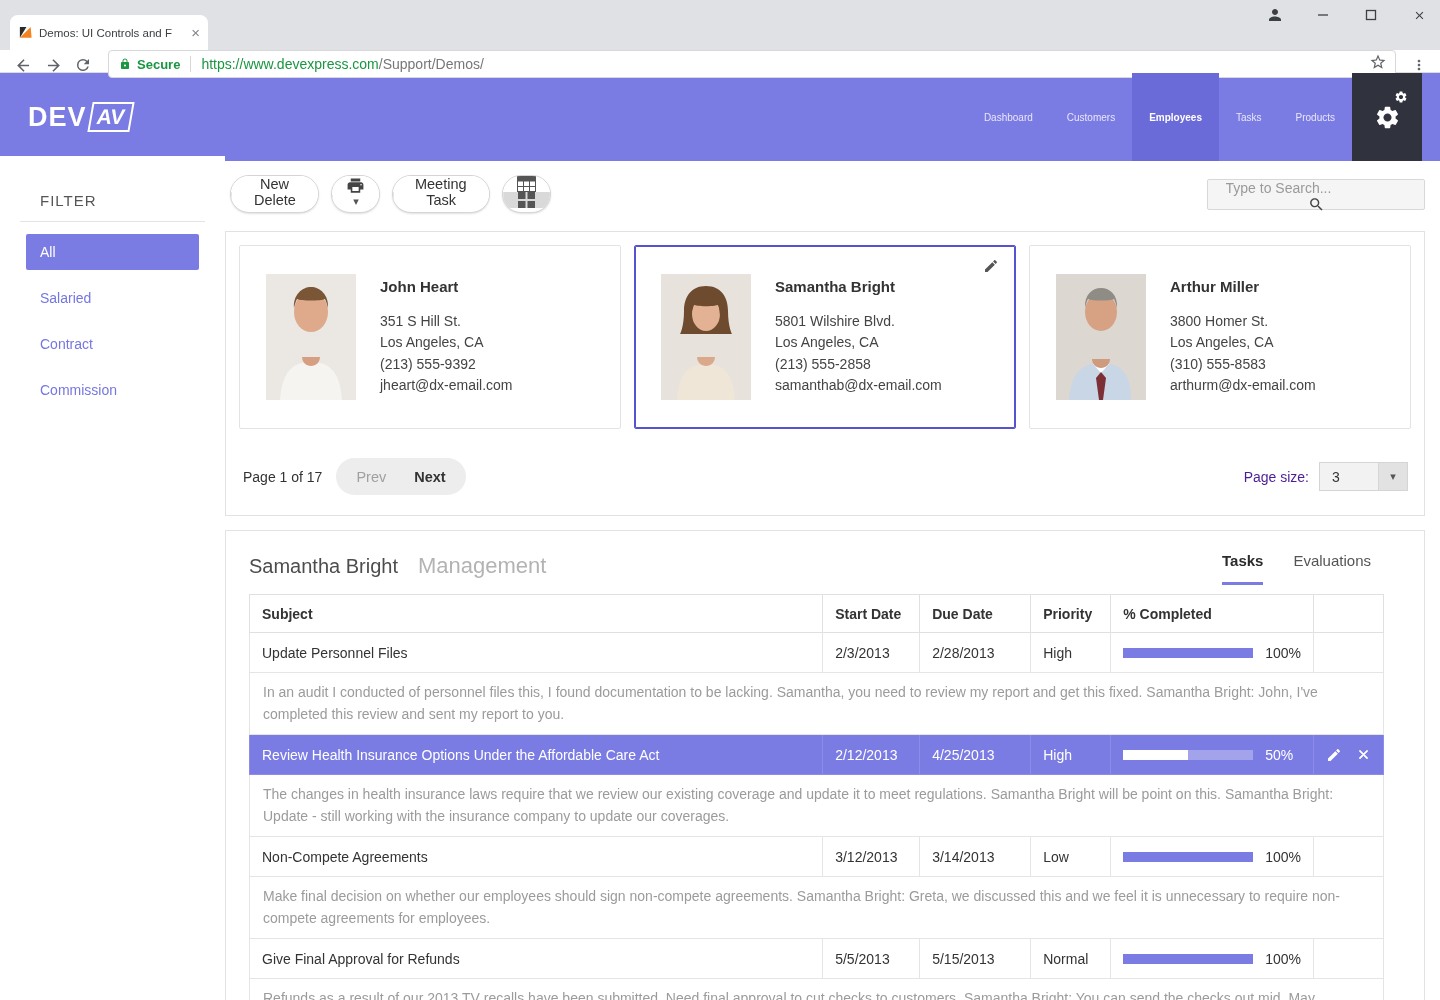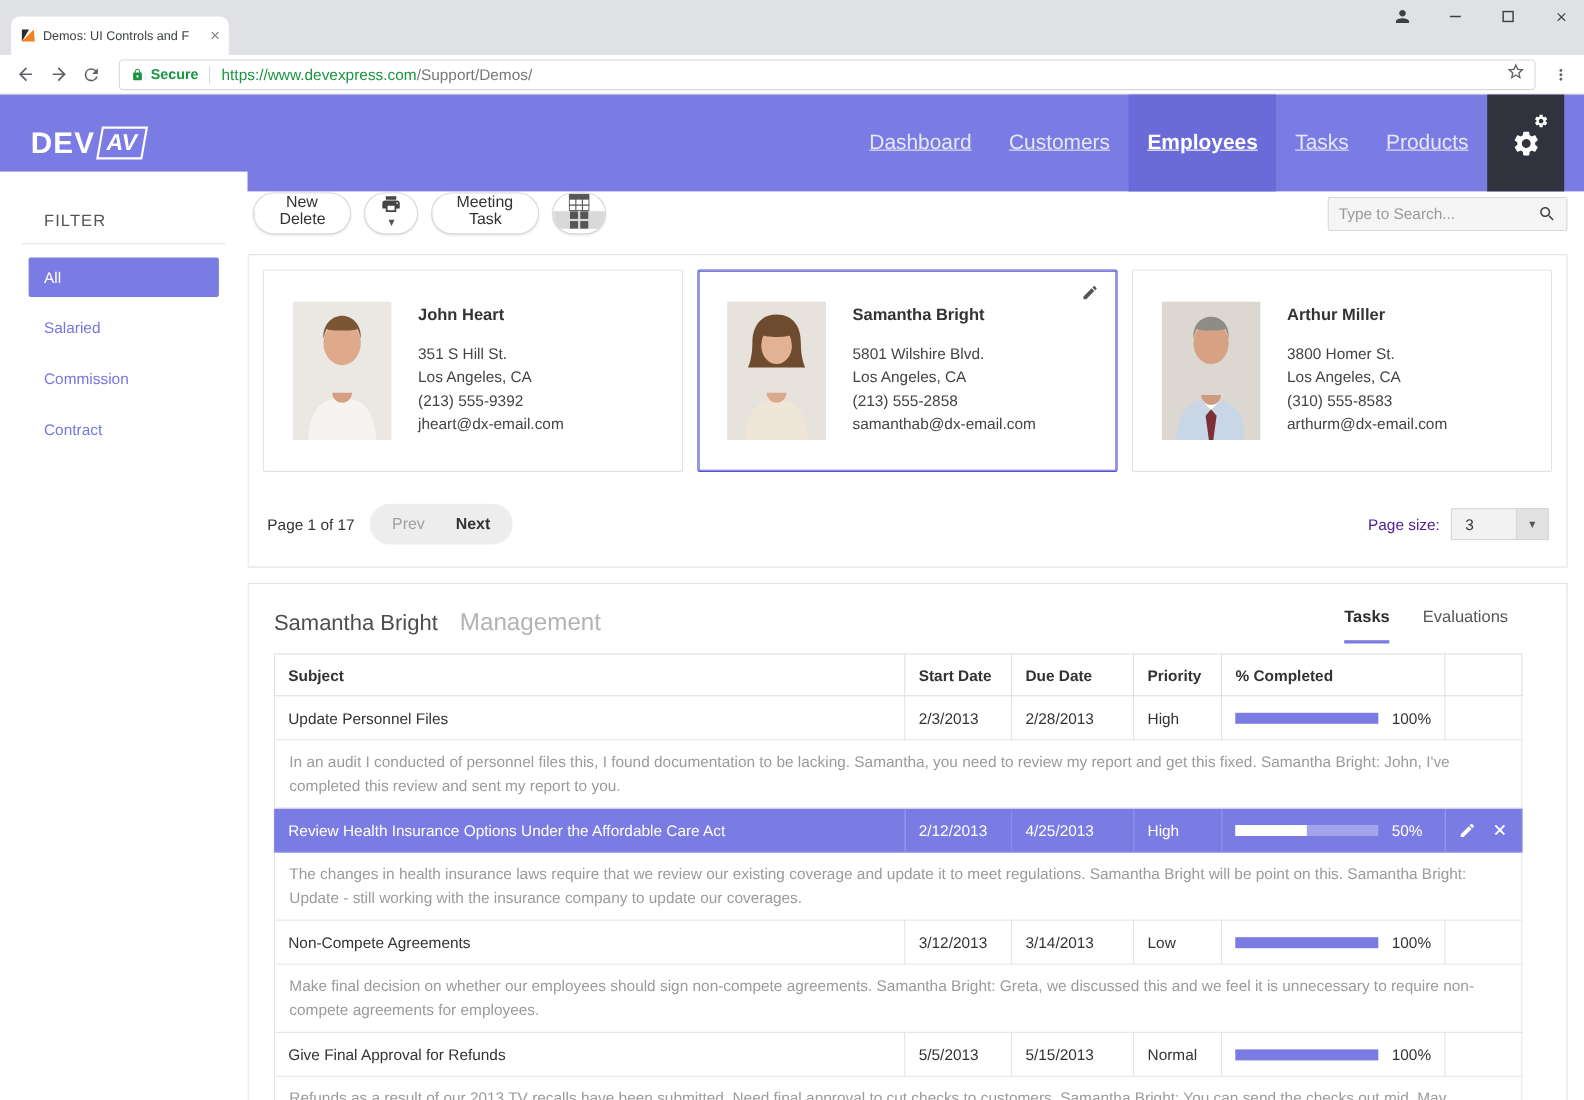--- a/index.html
+++ b/index.html
@@ -8,40 +8,40 @@
 
   
   .tabstrip { position:relative; height:50px; background:#dfe1e5; }
   .tab { position:absolute; left:10px; top:15px; width:198px; height:35px; background:#fff;
     border-radius:8px 8px 0 0; display:flex; align-items:center; padding:0 8px; }
   .tab-title { flex:1; font-size:11.5px; color:#3c4043; white-space:nowrap; overflow:hidden; margin:0 6px; }
   .tab-close { color:#80868b; font-size:15px; line-height:1; cursor:pointer; }
   .win-controls { position:absolute; right:12px; top:6px; display:flex; align-items:center; gap:30px; }
   .win-btn { width:18px; height:18px; display:flex; align-items:center; justify-content:center; cursor:pointer; }
 
-  .addressbar { height:36px; background:#fff; display:flex; align-items:center; padding:0 8px; border-bottom:1px solid #dcdcdc; }
+  .addressbar { height:23px; background:#fff; display:flex; padding:0 8px; border-bottom:1px solid #dcdcdc; }
   .nav-btn { width:30px; height:30px; display:flex; align-items:center; justify-content:center; cursor:pointer; }
   .omnibox { flex:1; height:28px; border:1px solid #d8d8d8; border-radius:4px; display:flex;
     align-items:center; padding:0 8px 0 10px; margin:0 10px; background:#fff; }
   .secure-label { color:#1a9641; font-size:13px; font-weight:bold; margin-left:6px; }
   .omni-sep { width:1px; height:16px; background:#d8d8d8; margin:0 10px; }
   .url-main { font-size:14px; color:#1a9641; }
   .url-path { font-size:14px; color:#777; }
   .omni-star { margin-left:auto; }
   .dots-btn { width:26px; height:30px; display:flex; align-items:center; justify-content:center; cursor:pointer; }
 
   
   .app-header { height:88px; background:#7b7be4; display:flex; align-items:stretch; }
   .logo { display:flex; align-items:center; margin-left:28px; color:#fff; }
   .logo-dev { font-size:27px; font-weight:bold; letter-spacing:1px; }
   .logo-av { font-size:21px; font-weight:bold; border:2px solid #fff; padding:1px 5px; margin-left:3px;
     transform:skewX(-10deg); }
   .main-nav { margin-left:auto; display:flex; align-items:stretch; }
   .nav-item { display:flex; align-items:center; padding:0 17px; color:rgba(255,255,255,.82);
-    font-size:19px; cursor:pointer;text-decoration:underline; }
+    font-size:10px; cursor:pointer; }
   .nav-item.active { background:#6a6ad8; color:#fff; font-weight:bold; }
   .gear-block { width:70px; background:#30323e; display:flex; align-items:center; justify-content:center;
     cursor:pointer; margin-right:18px; position:relative; }
 
   
   .sidebar { position:absolute; left:0; top:156px; width:225px; bottom:0; background:#fff; }
   .filter-title { margin:36px 0 12px 40px; font-size:15px; color:#555; letter-spacing:1px; }
   .filter-divider { height:1px; background:#e4e4e4; margin:0 20px 12px 20px; }
   .filter-item { margin:0 26px 10px 26px; height:36px; display:flex; align-items:center; padding:0 14px;
     font-size:14px; color:#7577e0; border-radius:2px; cursor:pointer; }
@@ -53,21 +53,21 @@
   .toolbar { display:flex; align-items:center; margin:19px 15px 0 5px; height:38px; }
   .btn-group { display:flex; align-items:stretch; height:38px; background:#fff; border:1px solid #d5d5d5;
     border-radius:19px; overflow:hidden; margin-right:12px; box-shadow:0 1px 2px rgba(0,0,0,.12);flex-direction:column; }
   .tb-btn { display:flex; align-items:center; justify-content:center; padding:0 22px; font-size:14.5px;
     color:#333; background:#fff; border:none; cursor:pointer; font-family:inherit; }
   .tb-btn + .tb-btn { border-left:1px solid #e3e3e3; }
   .tb-btn.icon-btn { padding:0 14px; }
   .tb-btn.selected { background:#d9d9d9; }
   .caret { font-size:11px; color:#555; }
   .search-box { margin-left:auto; width:218px; height:31px; background:#f5f5f5; border:1px solid #d8d8d8;
-    border-radius:2px; display:flex; align-items:center; padding:0 9px; }
+    border-radius:2px; display:flex; align-items:center; padding:0 9px;flex-direction:column; }
   .search-box input { flex:1; border:none; outline:none; background:transparent; font-size:14px;
     color:#333; font-family:inherit; }
   .search-box input::placeholder { color:#9a9a9a; }
 
   
   .panel { background:#fff; border:1px solid #e2e2e2; margin:0 15px 0 0; }
   .cards-panel { margin-top:18px; }
   .cards { display:flex; gap:13px; padding:13px; }
   .card { flex:1; height:184px; border:1px solid #e3e3e3; border-radius:2px; display:flex;
     align-items:center; padding-left:26px; position:relative; background:#fff; cursor:pointer; }
@@ -216,22 +216,22 @@
         <path d="M19.14 12.94c.04-.3.06-.61.06-.94 0-.32-.02-.64-.07-.94l2.03-1.58c.18-.14.23-.41.12-.61l-1.92-3.32c-.12-.22-.37-.29-.59-.22l-2.39.96c-.5-.38-1.03-.7-1.62-.94l-.36-2.54c-.04-.24-.24-.41-.48-.41h-3.84c-.24 0-.43.17-.47.41l-.36 2.54c-.59.24-1.13.57-1.62.94l-2.39-.96c-.22-.08-.47 0-.59.22L2.74 8.87c-.12.21-.08.47.12.61l2.03 1.58c-.05.3-.09.63-.09.94s.02.64.07.94l-2.03 1.58c-.18.14-.23.41-.12.61l1.92 3.32c.12.22.37.29.59.22l2.39-.96c.5.38 1.03.7 1.62.94l.36 2.54c.05.24.24.41.48.41h3.84c.24 0 .44-.17.47-.41l.36-2.54c.59-.24 1.13-.56 1.62-.94l2.39.96c.22.08.47 0 .59-.22l1.92-3.32c.12-.22.07-.47-.12-.61l-2.01-1.58zM12 15.6c-1.98 0-3.6-1.62-3.6-3.6s1.62-3.6 3.6-3.6 3.6 1.62 3.6 3.6-1.62 3.6-3.6 3.6z" fill="#fff"></path>
       </svg>
   </div>
 </div>
 
 <div class="sidebar">
   <div class="filter-title">FILTER</div>
   <div class="filter-divider"></div>
   <div class="filter-item active">All</div>
   <div class="filter-item">Salaried</div>
+  <div class="filter-item">Contract</div>
   <div class="filter-item">Commission</div>
-  <div class="filter-item">Contract</div>
 </div>
 
 <div class="main">
 
   <div class="toolbar">
     <div class="btn-group">
       <button class="tb-btn">New</button>
       <button class="tb-btn">Delete</button>
     </div>
     <div class="btn-group">

